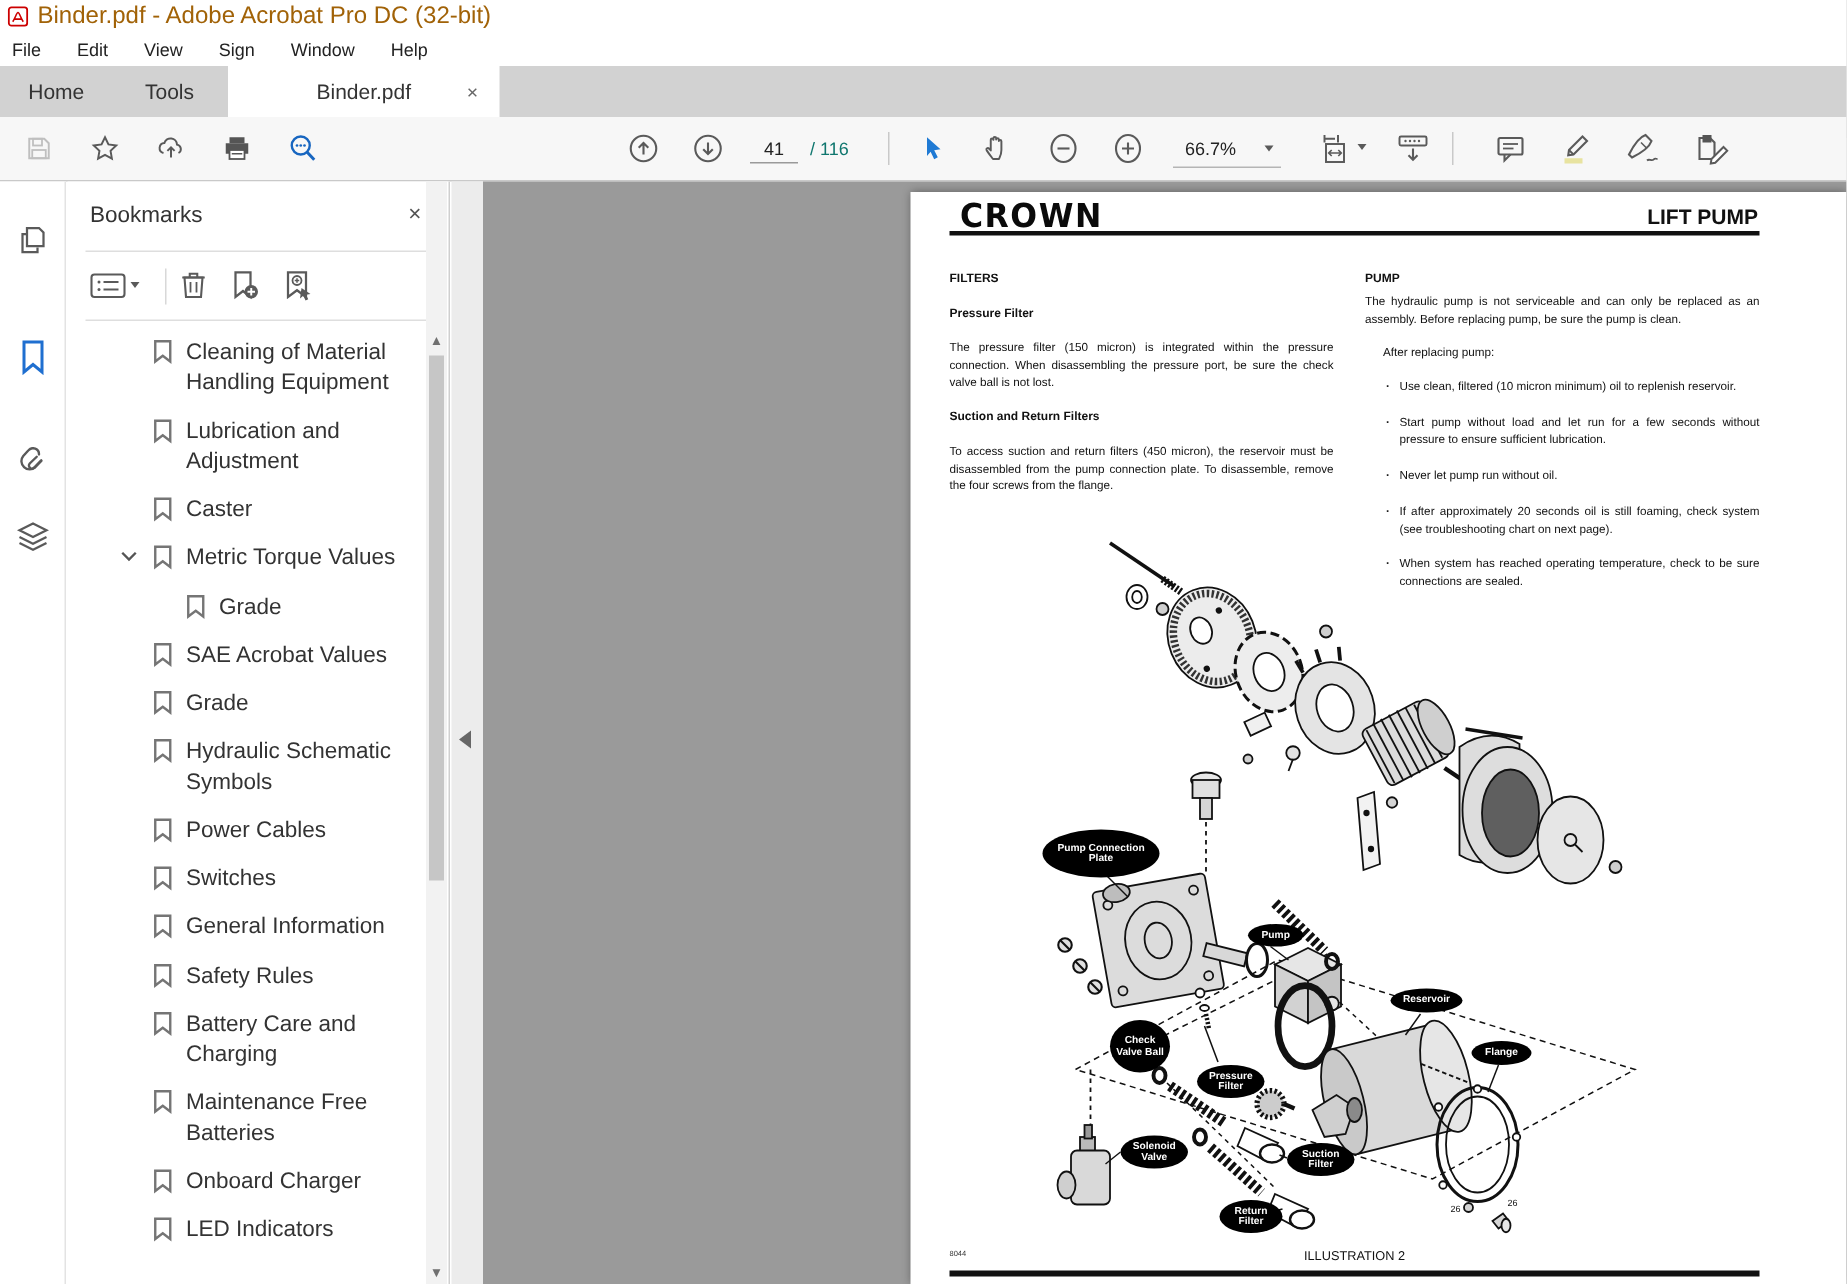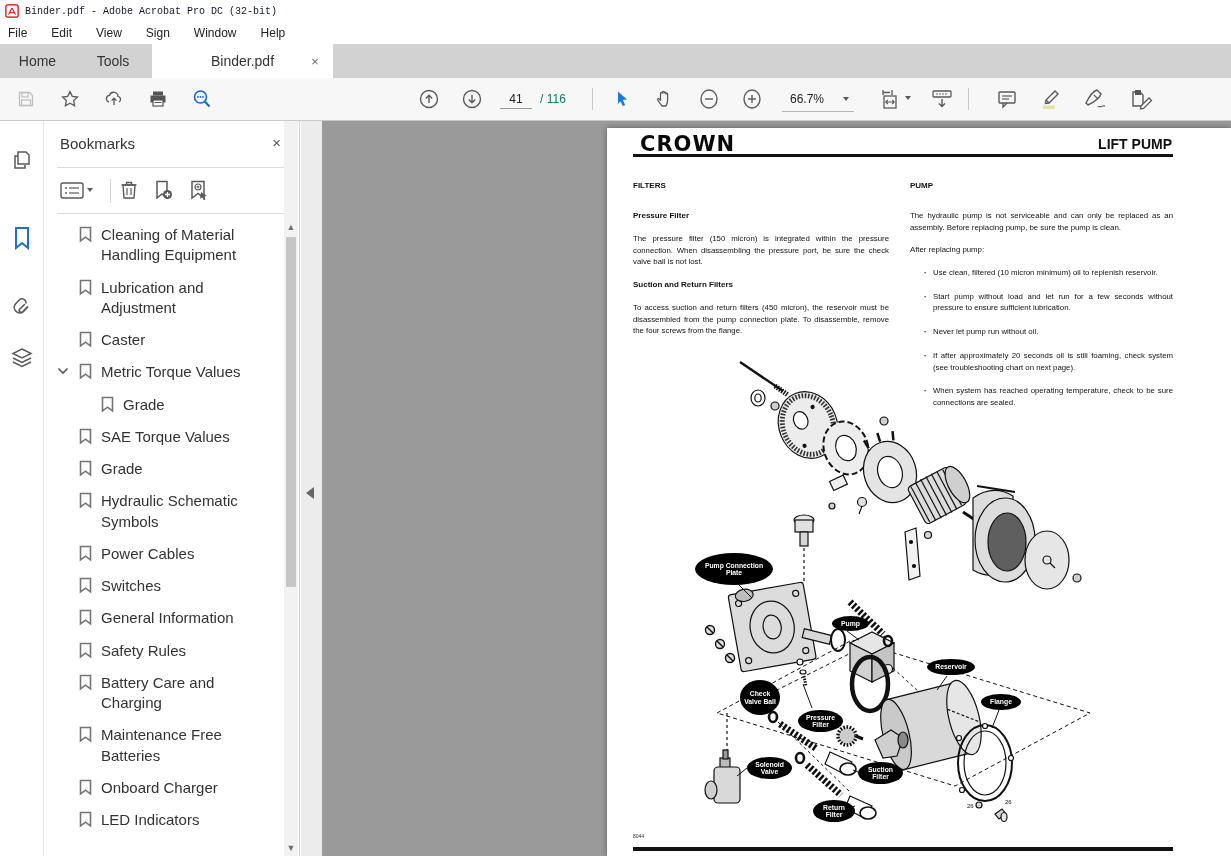--- a/index.html
+++ b/index.html
@@ -4,21 +4,21 @@
 <style>
   * { margin:0; padding:0; box-sizing:border-box; }
   html,body { width:1231px; height:856px; overflow:hidden;
     font-family:"Liberation Sans", sans-serif; background:#fff; }
   .app { position:relative; width:1231px; height:856px; }
 
   
   .titlebar { position:absolute; left:0; top:0; width:100%; height:22px;
     background:#fff; display:flex; align-items:center; padding-left:5px; }
   .acro-ico { width:14px; height:14px; margin-right:6px; }
-  .title-text { font-size:10px; color:#0f172a;font-family:Liberation Mono, monospace; }
+  .title-text { font-size:16px; color:#a16207; }
 
   
   .menubar { position:absolute; left:0; top:22px; width:100%; height:22px;
     background:#fff; display:flex; align-items:center; padding-left:8px; gap:24px; }
   .menu-item { font-size:12px; color:#222; cursor:default; }
 
   
   .tabbar { position:absolute; left:0; top:44px; width:100%; height:48px; background:#d2d2d2; }
   .tab { position:absolute; top:0; height:34px; display:flex; align-items:center;
     justify-content:center; font-size:14px; color:#333; }
@@ -60,21 +60,21 @@
   .panel-title { position:absolute; left:15px; top:14px; font-size:15px; color:#333; }
   .panel-close { position:absolute; right:18px; top:13px; font-size:15px; color:#555; }
   .panel-hr1 { position:absolute; left:12px; right:12px; top:46px; height:1px; background:#dedede; }
   .panel-tools { position:absolute; left:0; top:52px; width:100%; height:36px; }
   .pt { position:absolute; top:3px; width:28px; height:28px; display:flex;
     align-items:center; justify-content:center; }
   .pt-sep { position:absolute; left:65px; top:6px; width:1px; height:24px; background:#d8d8d8; }
   .panel-hr2 { position:absolute; left:12px; right:12px; top:92px; height:1px; background:#dedede; }
 
   .bm-list { position:absolute; left:0; top:98px; width:238px; }
-  .bm-row { position:relative; display:flex; align-items:flex-start; padding:6px 4px 6px 56px; }
+  .bm-row { position:relative; display:flex; align-items:flex-start; padding:6px 4px 6px 56px;margin-left:23px; }
   .bm-row.child { padding-left:78px; }
   .bm-ico { position:absolute; left:33px; top:7px; }
   .bm-row.child .bm-ico { left:55px; }
   .bm-chev { position:absolute; left:12px; top:11px; }
   .bm-label { font-size:15px; color:#333; line-height:1.35; }
 
   
   .pscroll { position:absolute; right:1px; top:0; width:14px; height:735px; background:#f2f2f2; }
   .pscroll .thumb { position:absolute; left:2px; top:116px; width:10px; height:350px; background:#c6c6c6; }
   .scroll-arrow { position:absolute; left:2px; width:10px; height:10px; color:#707070;
@@ -91,24 +91,24 @@
     box-shadow:0 0 6px rgba(0,0,0,.4); }
 
   
   .brand { position:absolute; left:33px; top:4px; font-size:21px; font-weight:bold;
     color:#0a0a0a; letter-spacing:1px; transform:scaleY(1.05); font-family:"DejaVu Sans",sans-serif; }
   .lift { position:absolute; right:59px; top:8px; font-size:14px; font-weight:bold; color:#111; }
   .hdr-rule { position:absolute; left:26px; top:26px; width:540px; height:3px; background:#111; }
   .col { position:absolute; font-size:7.8px; line-height:1.5; color:#111; }
   .col-l { left:26px; top:52px; width:256px; }
   .col-r { left:303px; top:52px; width:263px; }
-  .h1 { font-weight:bold; font-size:8px; margin-bottom:18px; }
+  .h1 { font-weight:bold; font-size:8px; margin-bottom:3px; }
   .h2 { font-weight:bold; font-size:8px; margin:11px 0; }
   .para { text-align:justify; margin-bottom:11px; }
-  .after { margin:11px 0; }
+  .after { margin:11px 12px; }
   .blist { margin-left:14px; }
   .bitem { display:flex; margin-bottom:12px; }
   .bdot { width:9px; flex:none; font-weight:bold; }
   .btext { text-align:justify; }
 
   .illus { position:absolute; left:0; top:232px; width:624px; height:470px; }
   .illus svg { position:absolute; left:0; top:0; }
   .olabel { position:absolute; background:#000; color:#fff; border-radius:50%;
     display:flex; align-items:center; justify-content:center; text-align:center;
     font-size:6.8px; font-weight:bold; line-height:1.1; padding:1px 3px; }
@@ -385,21 +385,21 @@
         <div class="bm-row child">
           <svg class="bm-ico" width="15" height="17" viewBox="0 0 15 17">
               <path d="M2.5 1.5h10V15l-5-3.8-5 3.8z" fill="none" stroke="#757575" stroke-width="1.6"></path>
             </svg>
           <span class="bm-label">Grade</span>
         </div>
         <div class="bm-row">
           <svg class="bm-ico" width="15" height="17" viewBox="0 0 15 17">
               <path d="M2.5 1.5h10V15l-5-3.8-5 3.8z" fill="none" stroke="#757575" stroke-width="1.6"></path>
             </svg>
-          <span class="bm-label">SAE Torque Values</span>
+          <span class="bm-label">SAE Acrobat Values</span>
         </div>
         <div class="bm-row">
           <svg class="bm-ico" width="15" height="17" viewBox="0 0 15 17">
               <path d="M2.5 1.5h10V15l-5-3.8-5 3.8z" fill="none" stroke="#757575" stroke-width="1.6"></path>
             </svg>
           <span class="bm-label">Grade</span>
         </div>
         <div class="bm-row">
           <svg class="bm-ico" width="15" height="17" viewBox="0 0 15 17">
               <path d="M2.5 1.5h10V15l-5-3.8-5 3.8z" fill="none" stroke="#757575" stroke-width="1.6"></path>
@@ -686,17 +686,18 @@
           <div class="olabel" style="left:133px;top:320px;width:40px;height:35px">Check Valve Ball</div>
           <div class="olabel" style="left:191px;top:350px;width:45px;height:22px">Pressure Filter</div>
           <div class="olabel" style="left:320px;top:299px;width:48px;height:16px">Reservoir</div>
           <div class="olabel" style="left:374px;top:334px;width:40px;height:16px">Flange</div>
           <div class="olabel" style="left:140px;top:397px;width:45px;height:22px">Solenoid Valve</div>
           <div class="olabel" style="left:251px;top:402px;width:45px;height:22px">Suction Filter</div>
           <div class="olabel" style="left:206px;top:440px;width:42px;height:22px">Return Filter</div>
         </div>
 
         <div class="figcode">8044</div>
+        <div class="caption">ILLUSTRATION 2</div>
         <div class="foot-rule"></div>
       </div>
     </div>
   </div>
 </div>
 
 </body></html>

